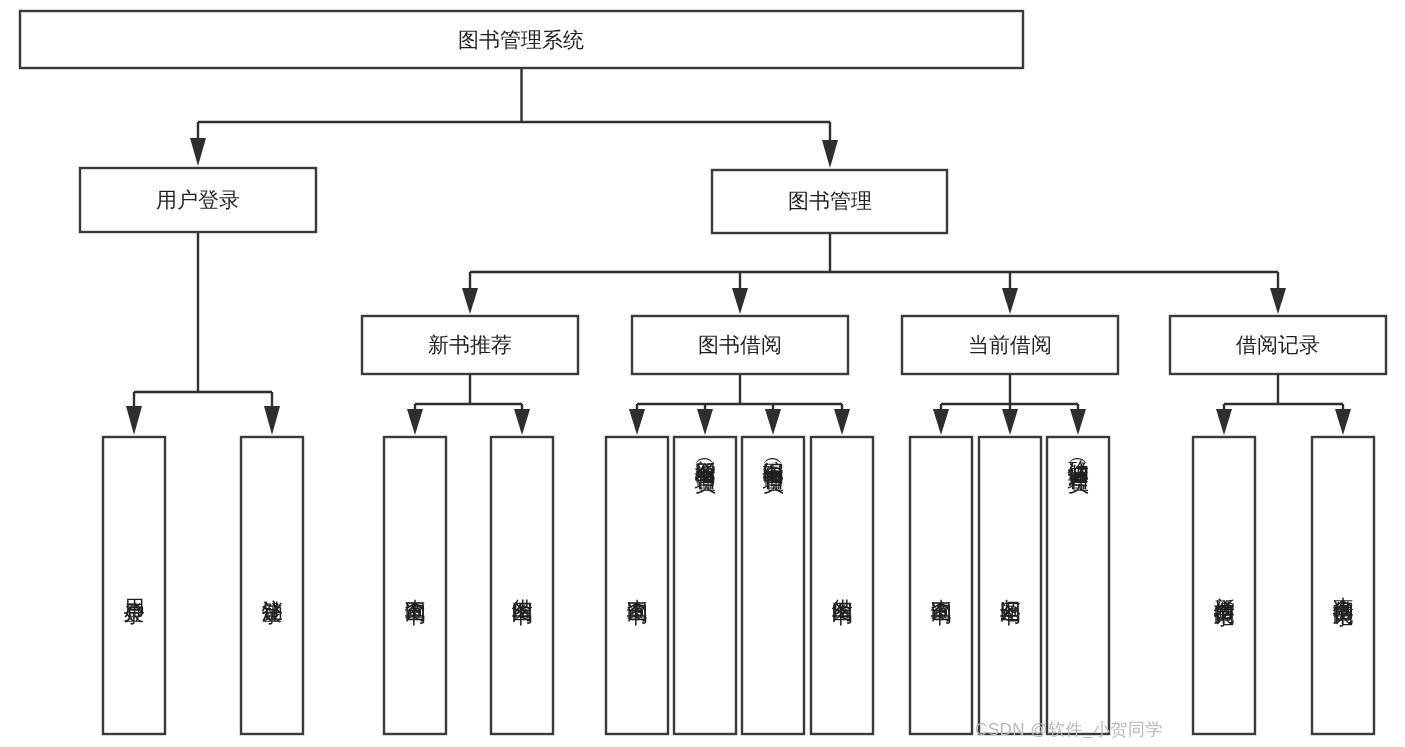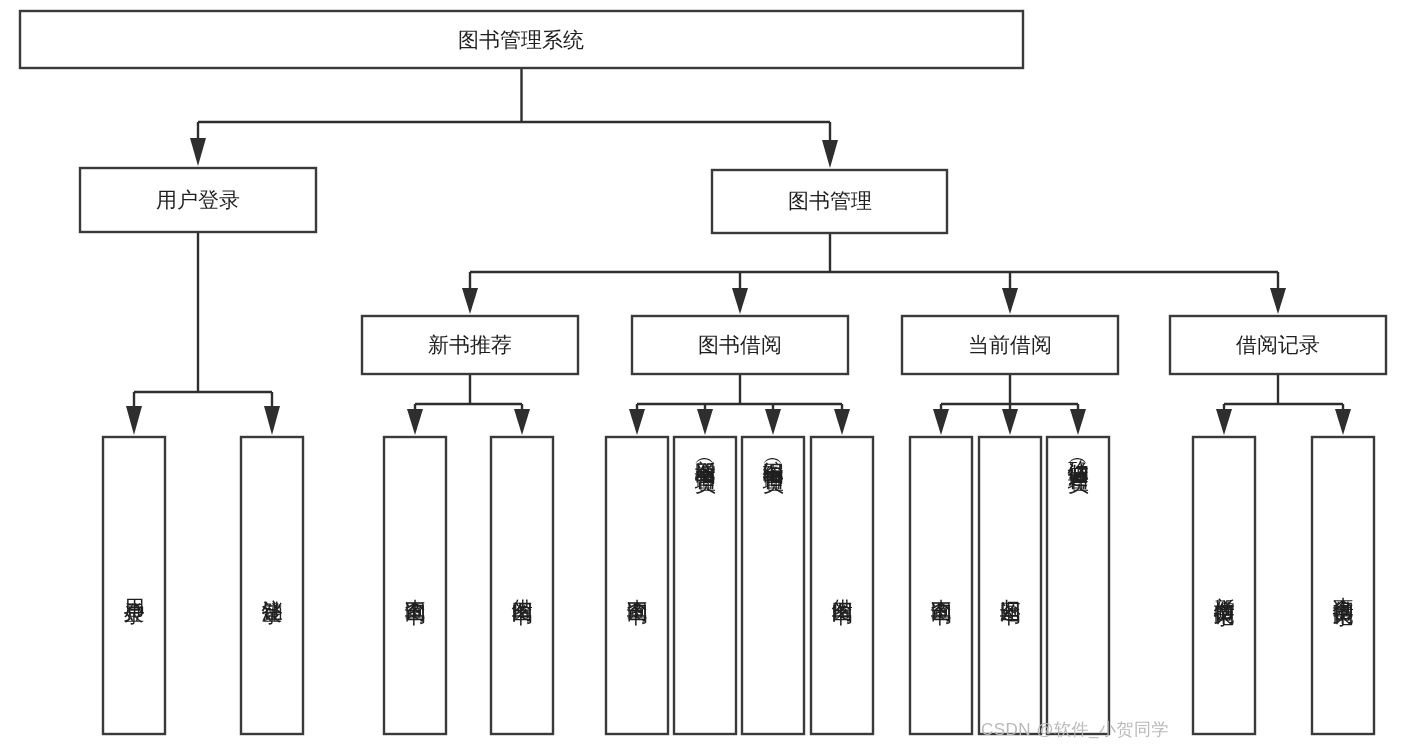--- a/index.html
+++ b/index.html
@@ -63,21 +63,21 @@
     text-orientation: upright;
     font-family: "Liberation Sans", "DejaVu Sans", sans-serif;
     font-size: 21px;
     line-height: 1.08;
     letter-spacing: 2px;
     color: #1f1f1f;
     white-space: nowrap;
   }
   .watermark {
     position: absolute;
-    right: 6px;
+    right: 12px;
     bottom: 6px;
     font-family: "Liberation Sans", "DejaVu Sans", sans-serif;
     font-size: 17px;
     color: #b9b9b9;
     letter-spacing: 0.5px;
     white-space: nowrap;
   }
 </style>
 </head>
 <body>

